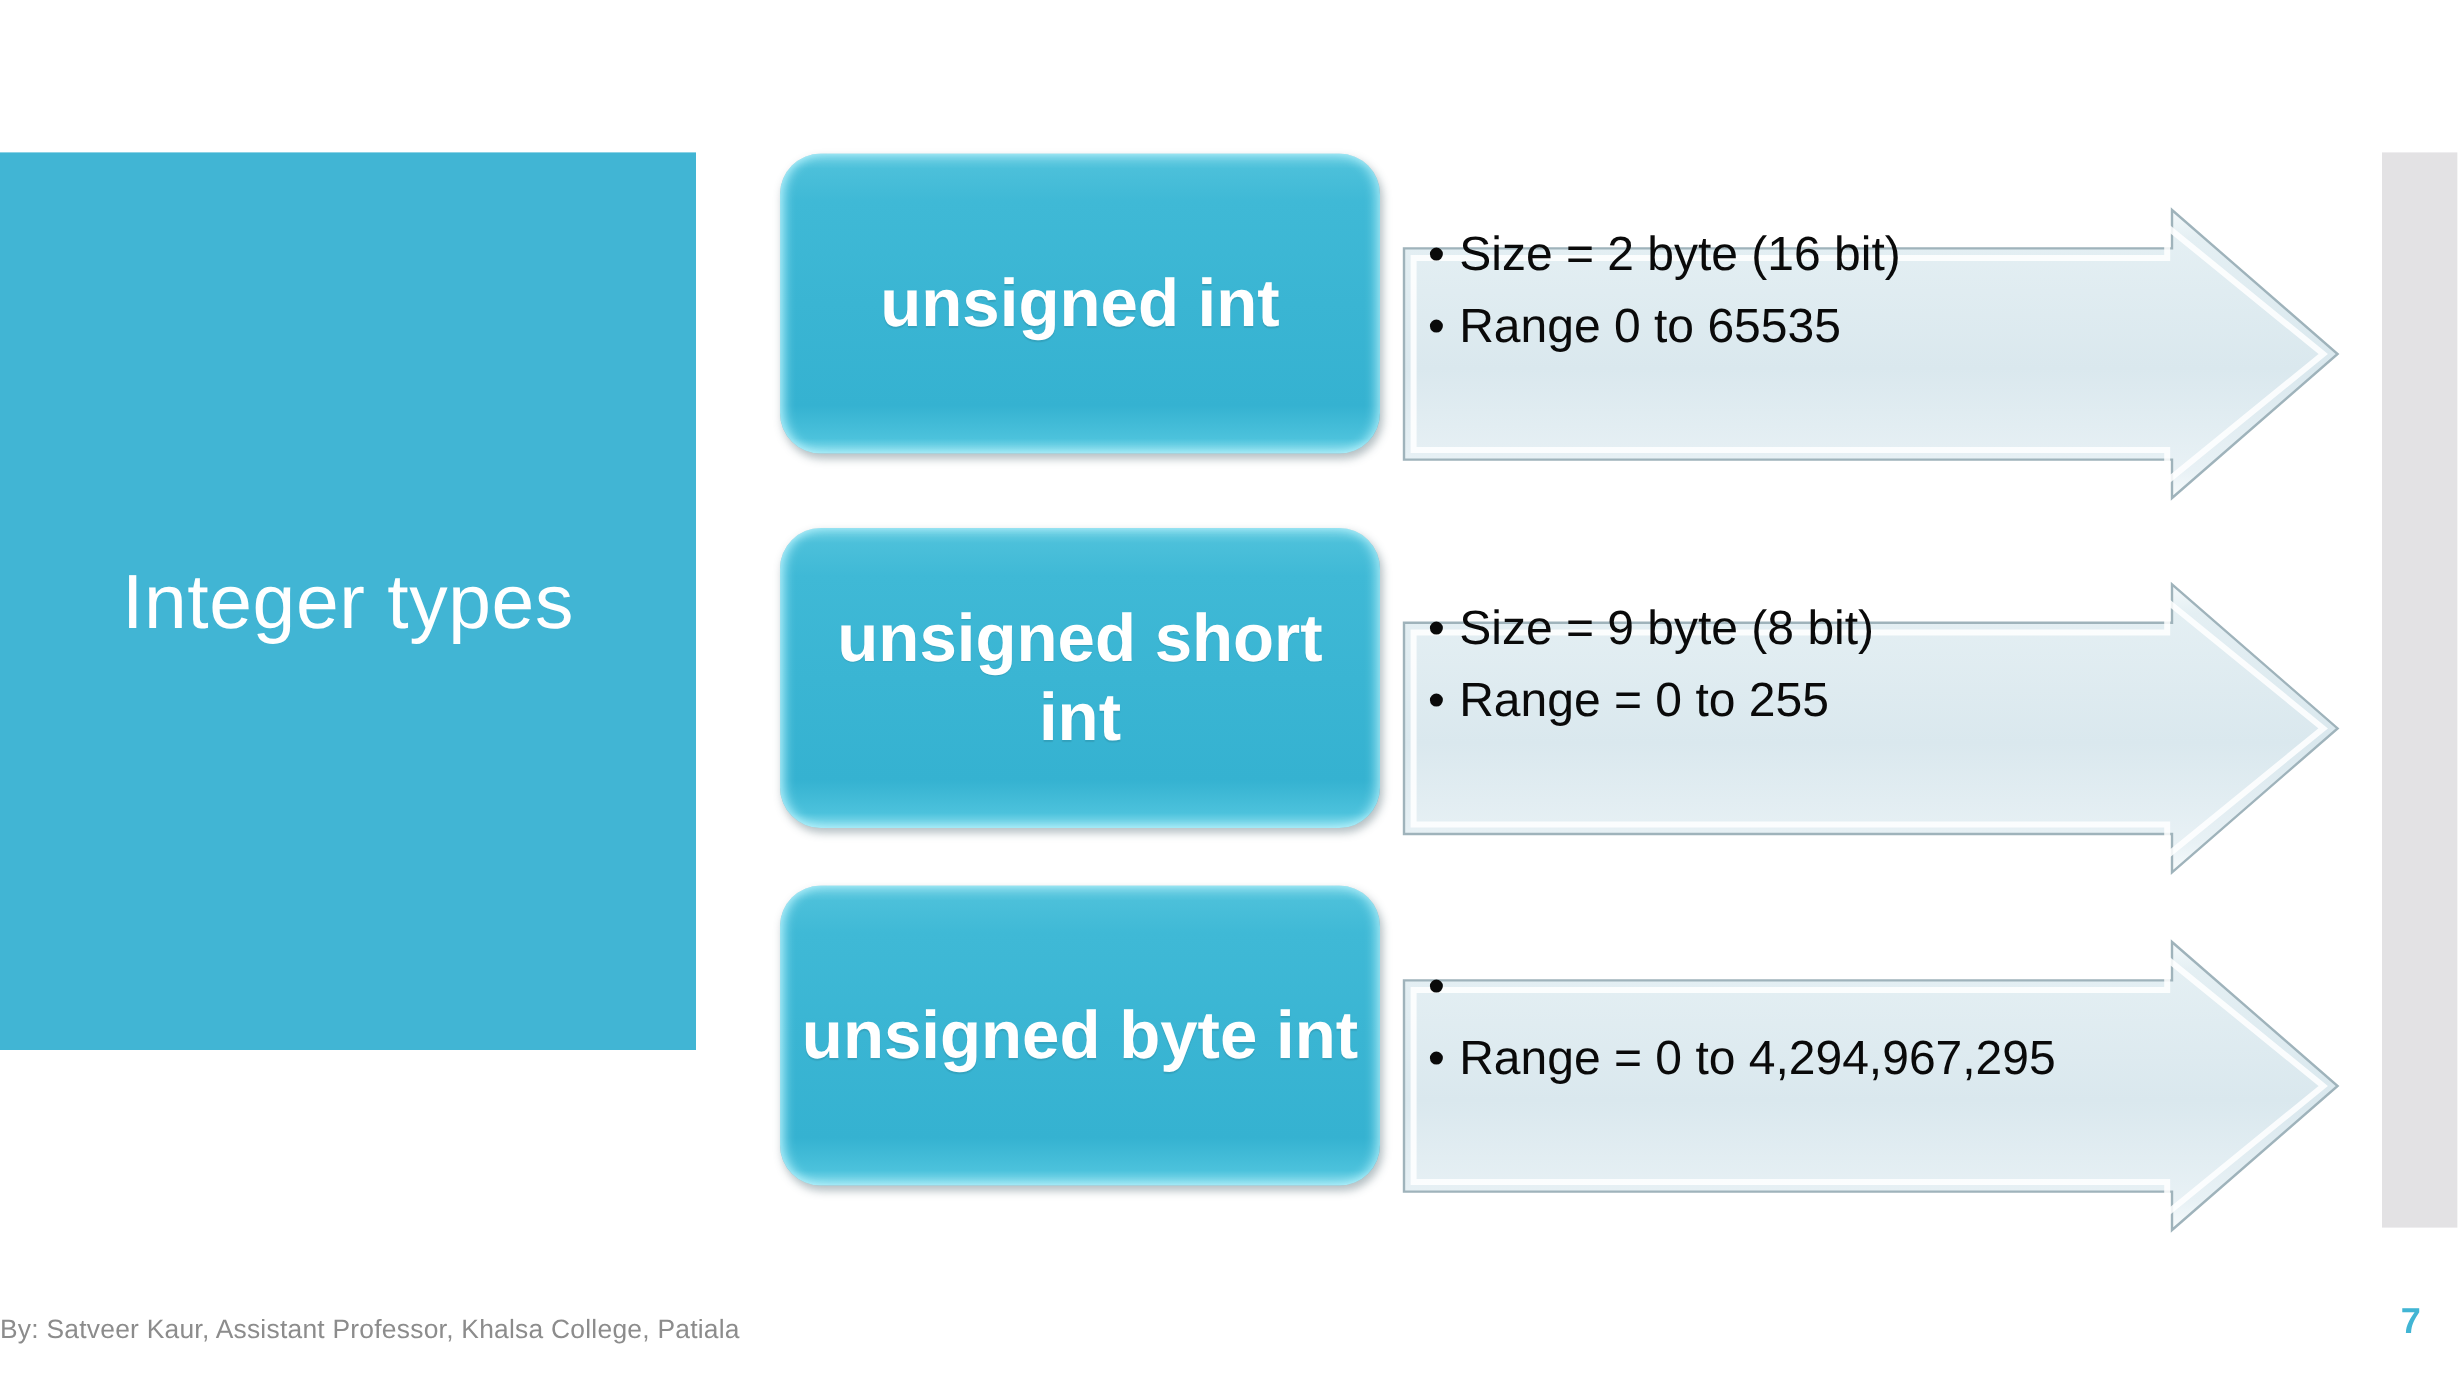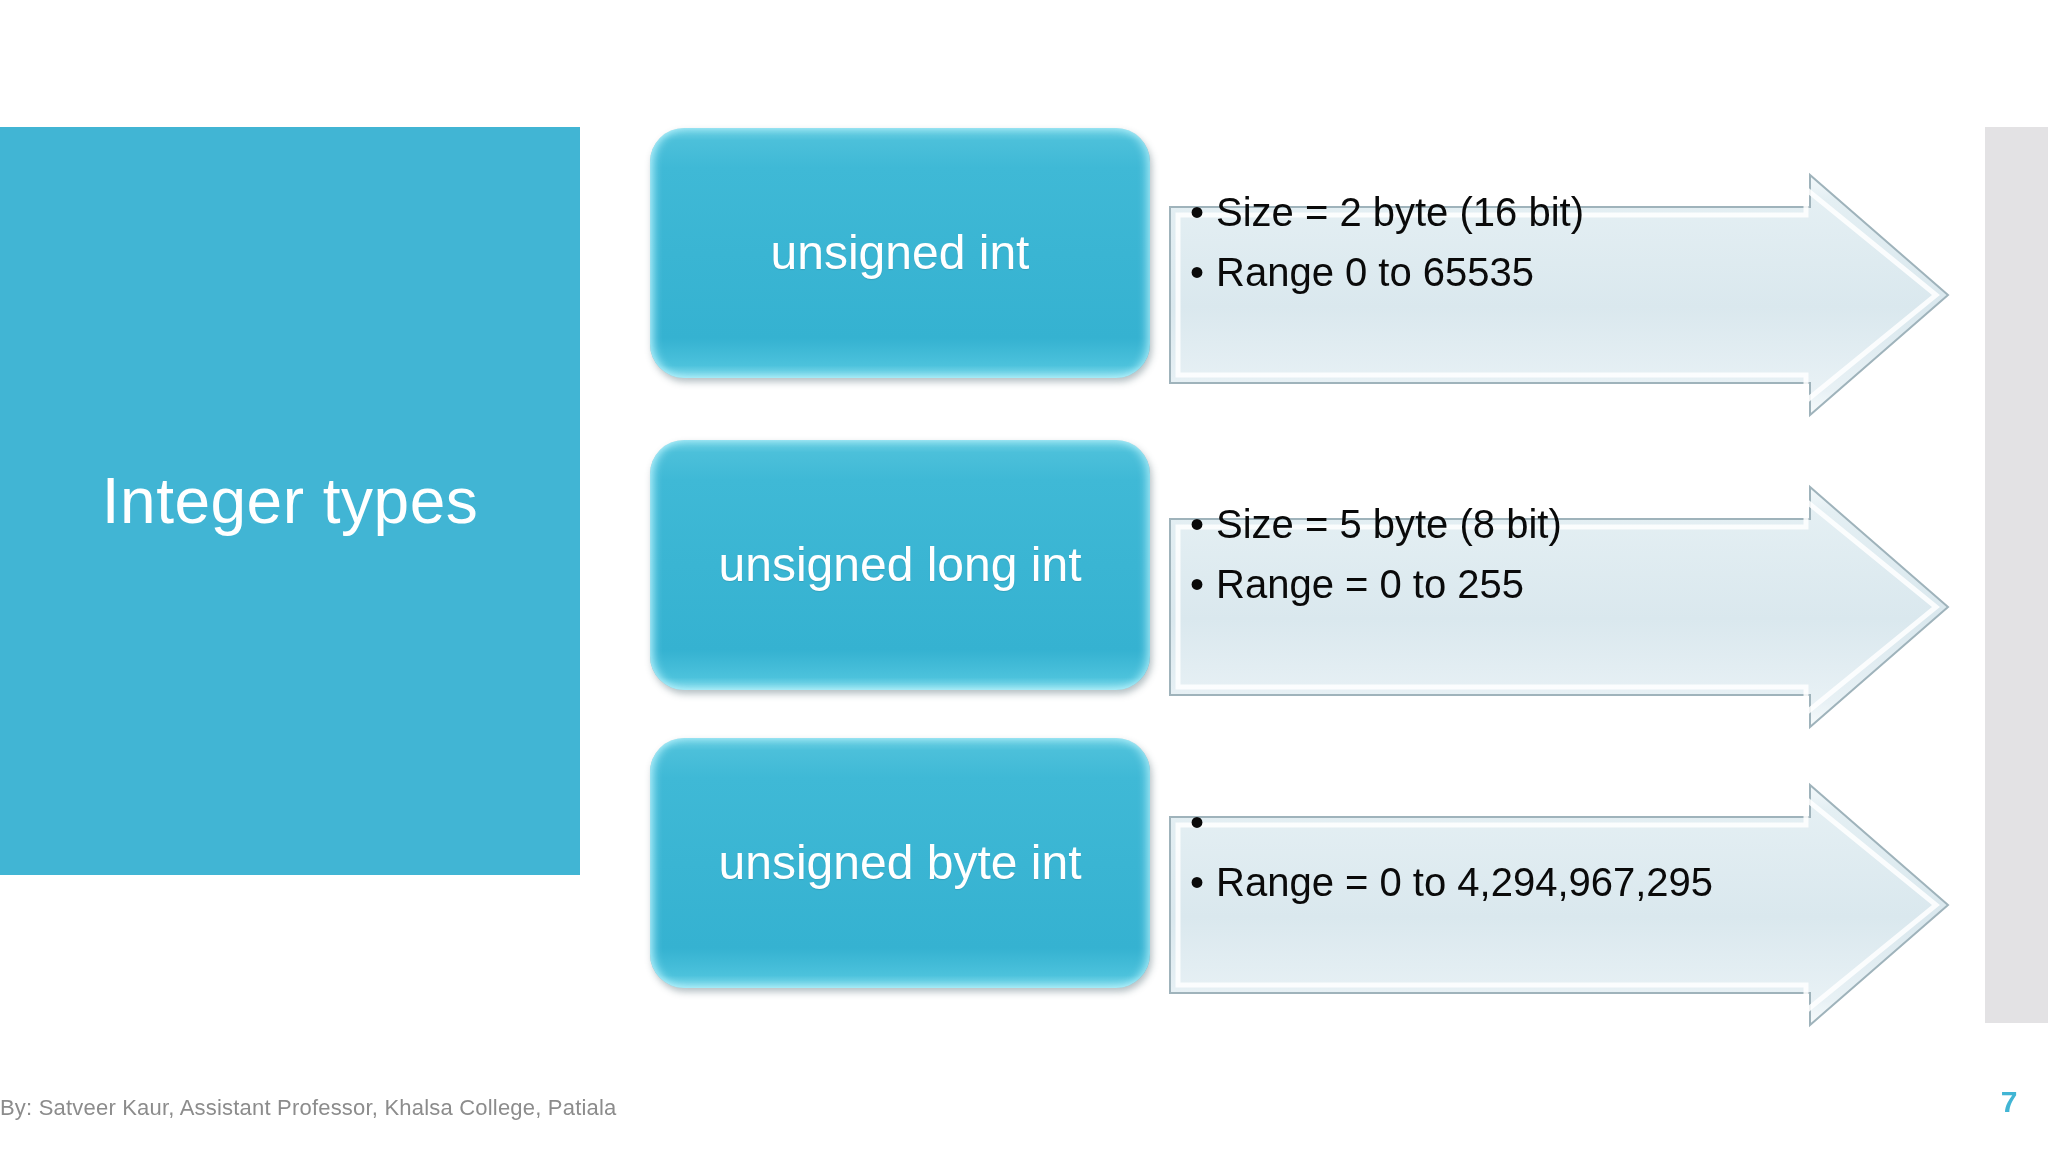--- a/index.html
+++ b/index.html
@@ -135,22 +135,22 @@
       inset 5px 0 10px -2px rgba(190,245,255,0.95),
       inset -5px 0 10px -2px rgba(190,245,255,0.80),
       2px 4px 7px rgba(60,90,100,0.38);
     display: flex;
     align-items: center;
     justify-content: center;
   }
   .type-box .type-label {
     color: #ffffff;
     font-family: "Liberation Sans", sans-serif;
-    font-size: 48px;
-    font-weight: 400;
+    font-size: 56px;
+    font-weight: 700;
     line-height: 1.18;
     text-align: center;
     padding: 0 18px;
     text-shadow: 0 1px 1px rgba(0,0,0,0.10);
   }
 
   
   .footer-note {
     position: absolute;
     left: 0;
@@ -234,30 +234,30 @@
           </linearGradient>
         </defs>
         <polygon points="120,32 760,32 760,0 898,120 760,240 760,208 120,208" fill="url(#agrad1)" stroke="#9fb3bb" stroke-width="2"></polygon>
         <polygon points="128,40 756,40 756,14 886,120 756,226 756,200 128,200" fill="none" stroke="#ffffff" stroke-width="5" opacity="0.85"></polygon>
       </svg>
     </div>
 
     <div class="arrow-text">
       <div class="bullet-line">
         <span class="bullet-dot">•</span>
-        <span class="bullet-label">Size = 5 byte (8 bit)</span>
+        <span class="bullet-label">Size = 9 byte (8 bit)</span>
       </div>
       <div class="bullet-line">
         <span class="bullet-dot">•</span>
         <span class="bullet-label">Range = 0 to 255</span>
       </div>
     </div>
 
     <div class="type-box">
-      <div class="type-label">unsigned long int</div>
+      <div class="type-label">unsigned short int</div>
     </div>
   </div>
 
   <div class="row row-2">
 
     <div class="arrow-wrap">
       <svg class="arrow-svg" viewBox="0 0 898 240" preserveAspectRatio="none">
         <defs>
           <linearGradient id="agrad2" x1="0" y1="0" x2="0" y2="1">
             <stop offset="0%" stop-color="#f4f9fb"></stop>

